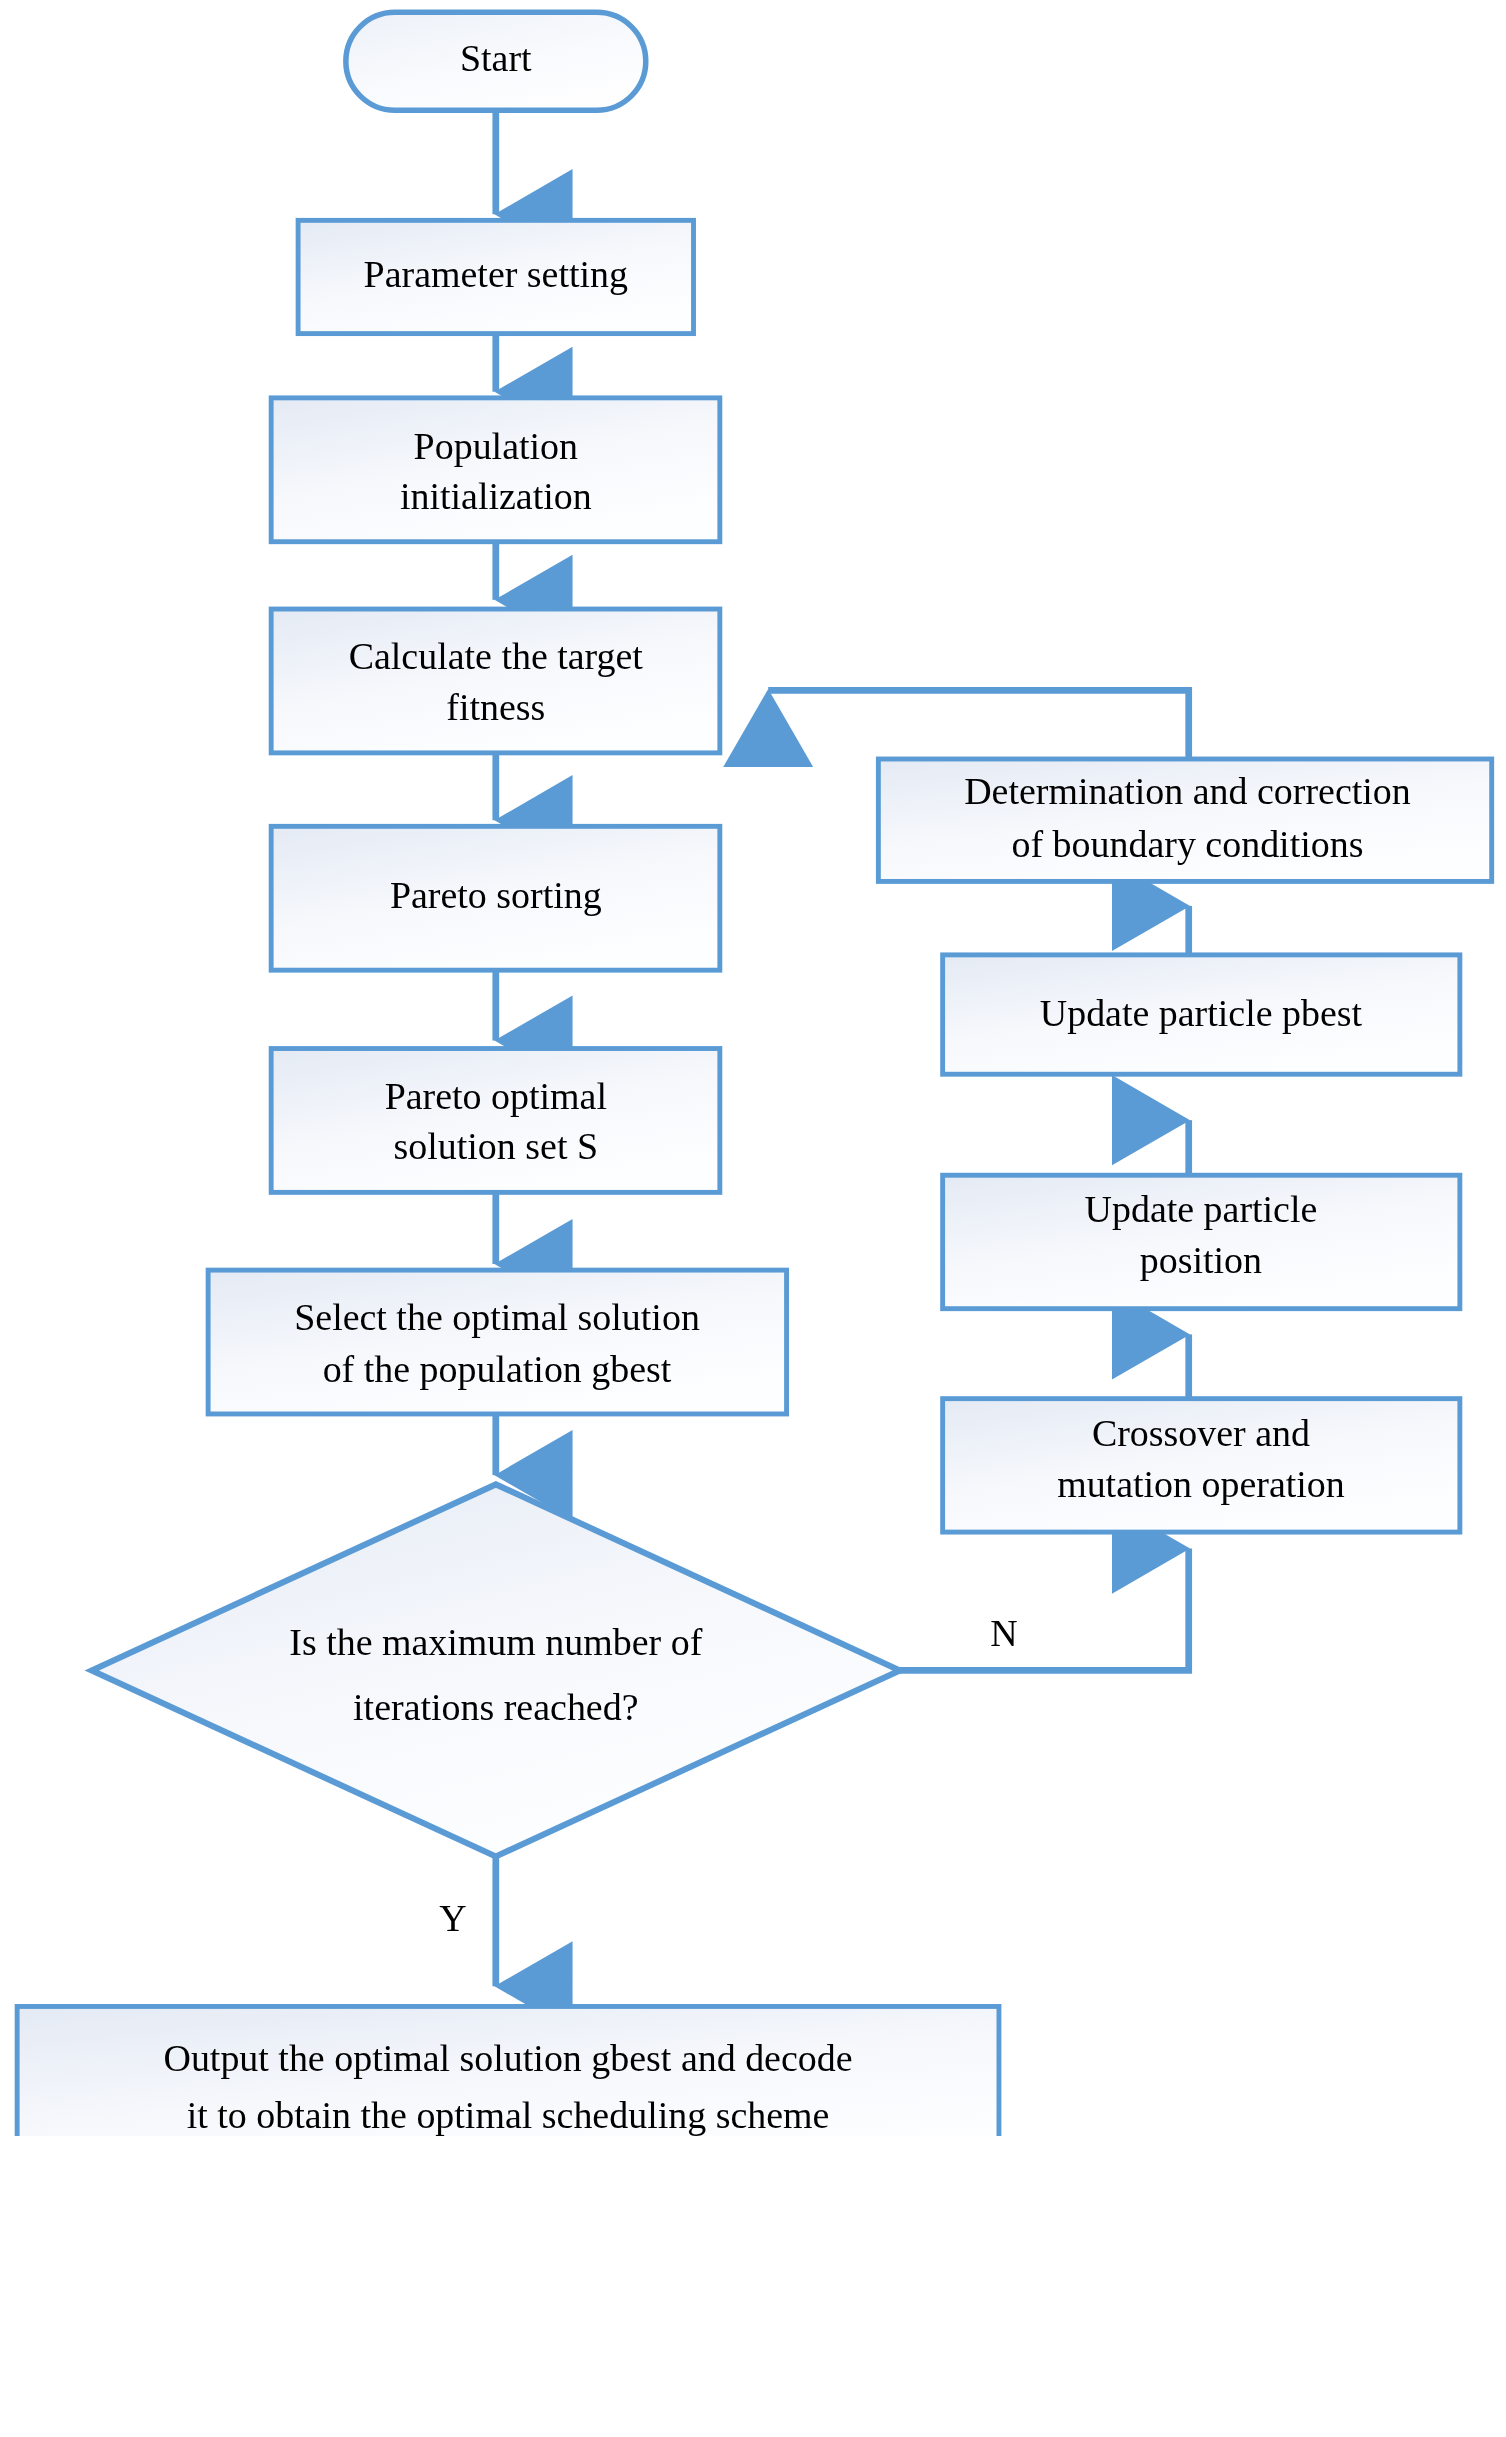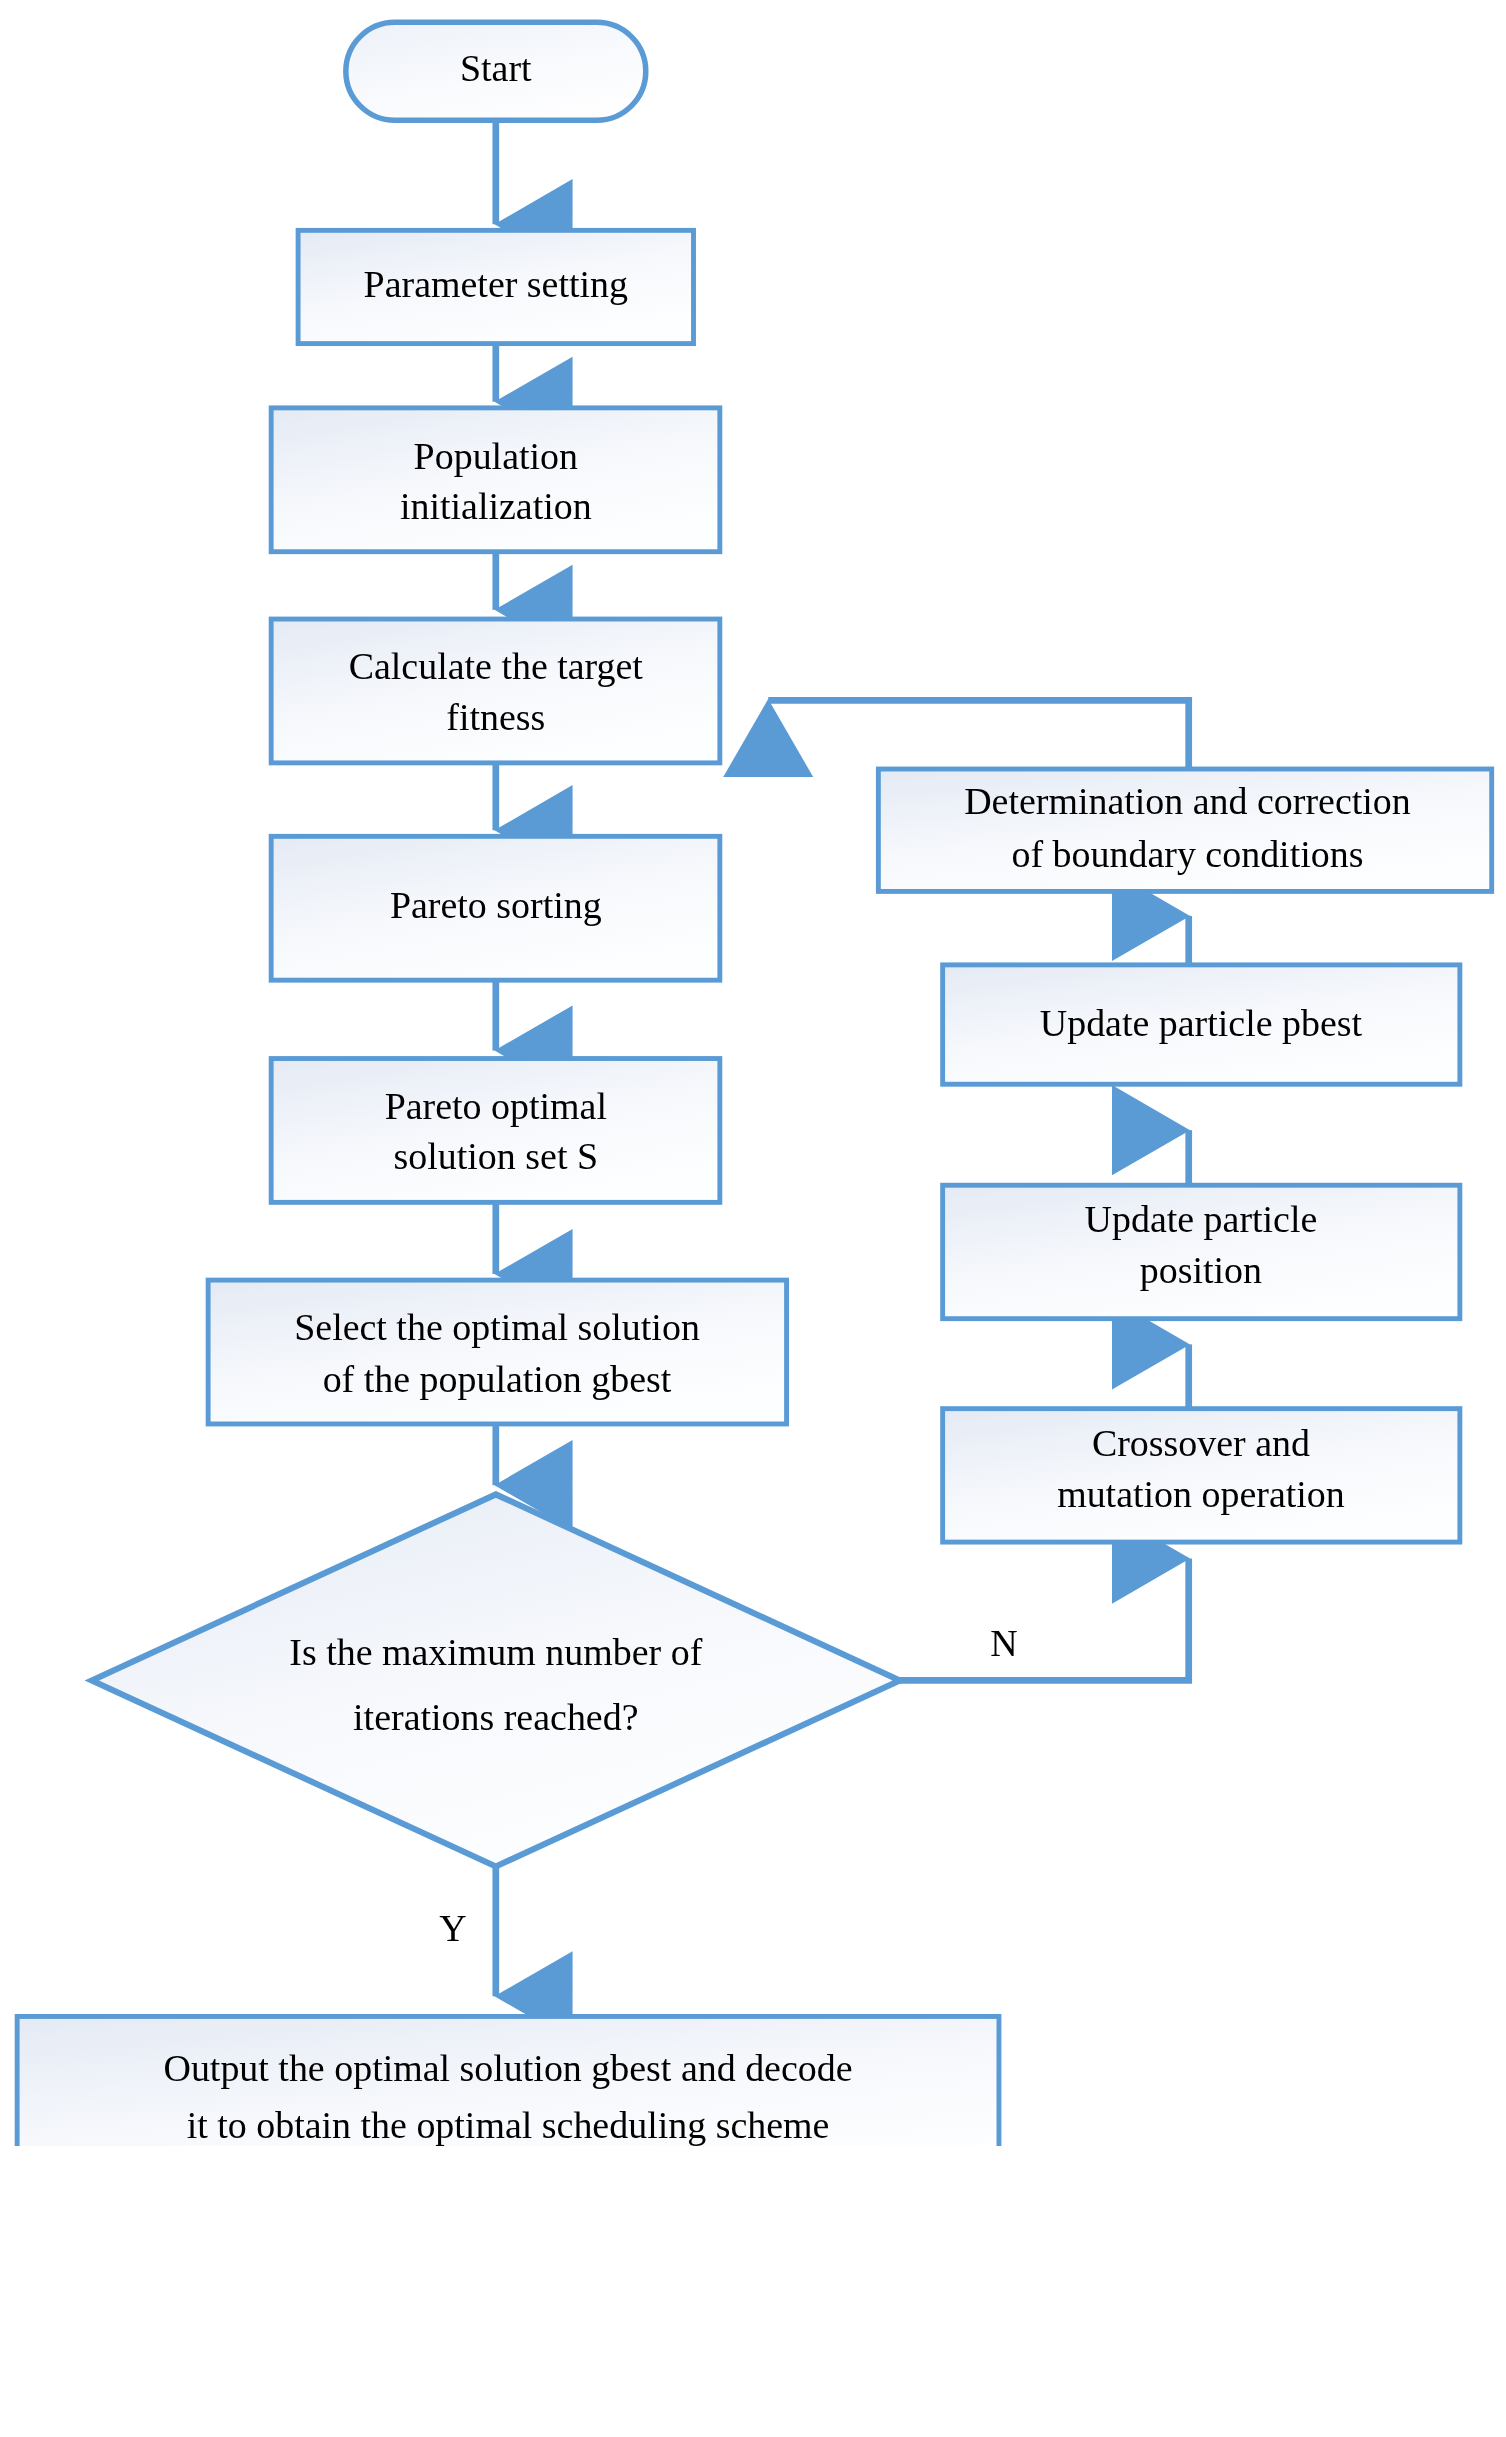--- a/index.html
+++ b/index.html
@@ -9,21 +9,20 @@
   }
   body {
     font-family: "Liberation Serif", "DejaVu Serif", serif;
   }
   #canvas {
     position: relative;
     width: 1507px;
     height: 2136px;
     background: #ffffff;
     overflow: hidden;
-    margin-top: 10px;
   }
   svg.flow {
     position: absolute;
     left: 0;
     top: 0;
     width: 1507px;
     height: 2438px;
   }
   .node-text {
     font-family: "Liberation Serif", "DejaVu Serif", serif;

